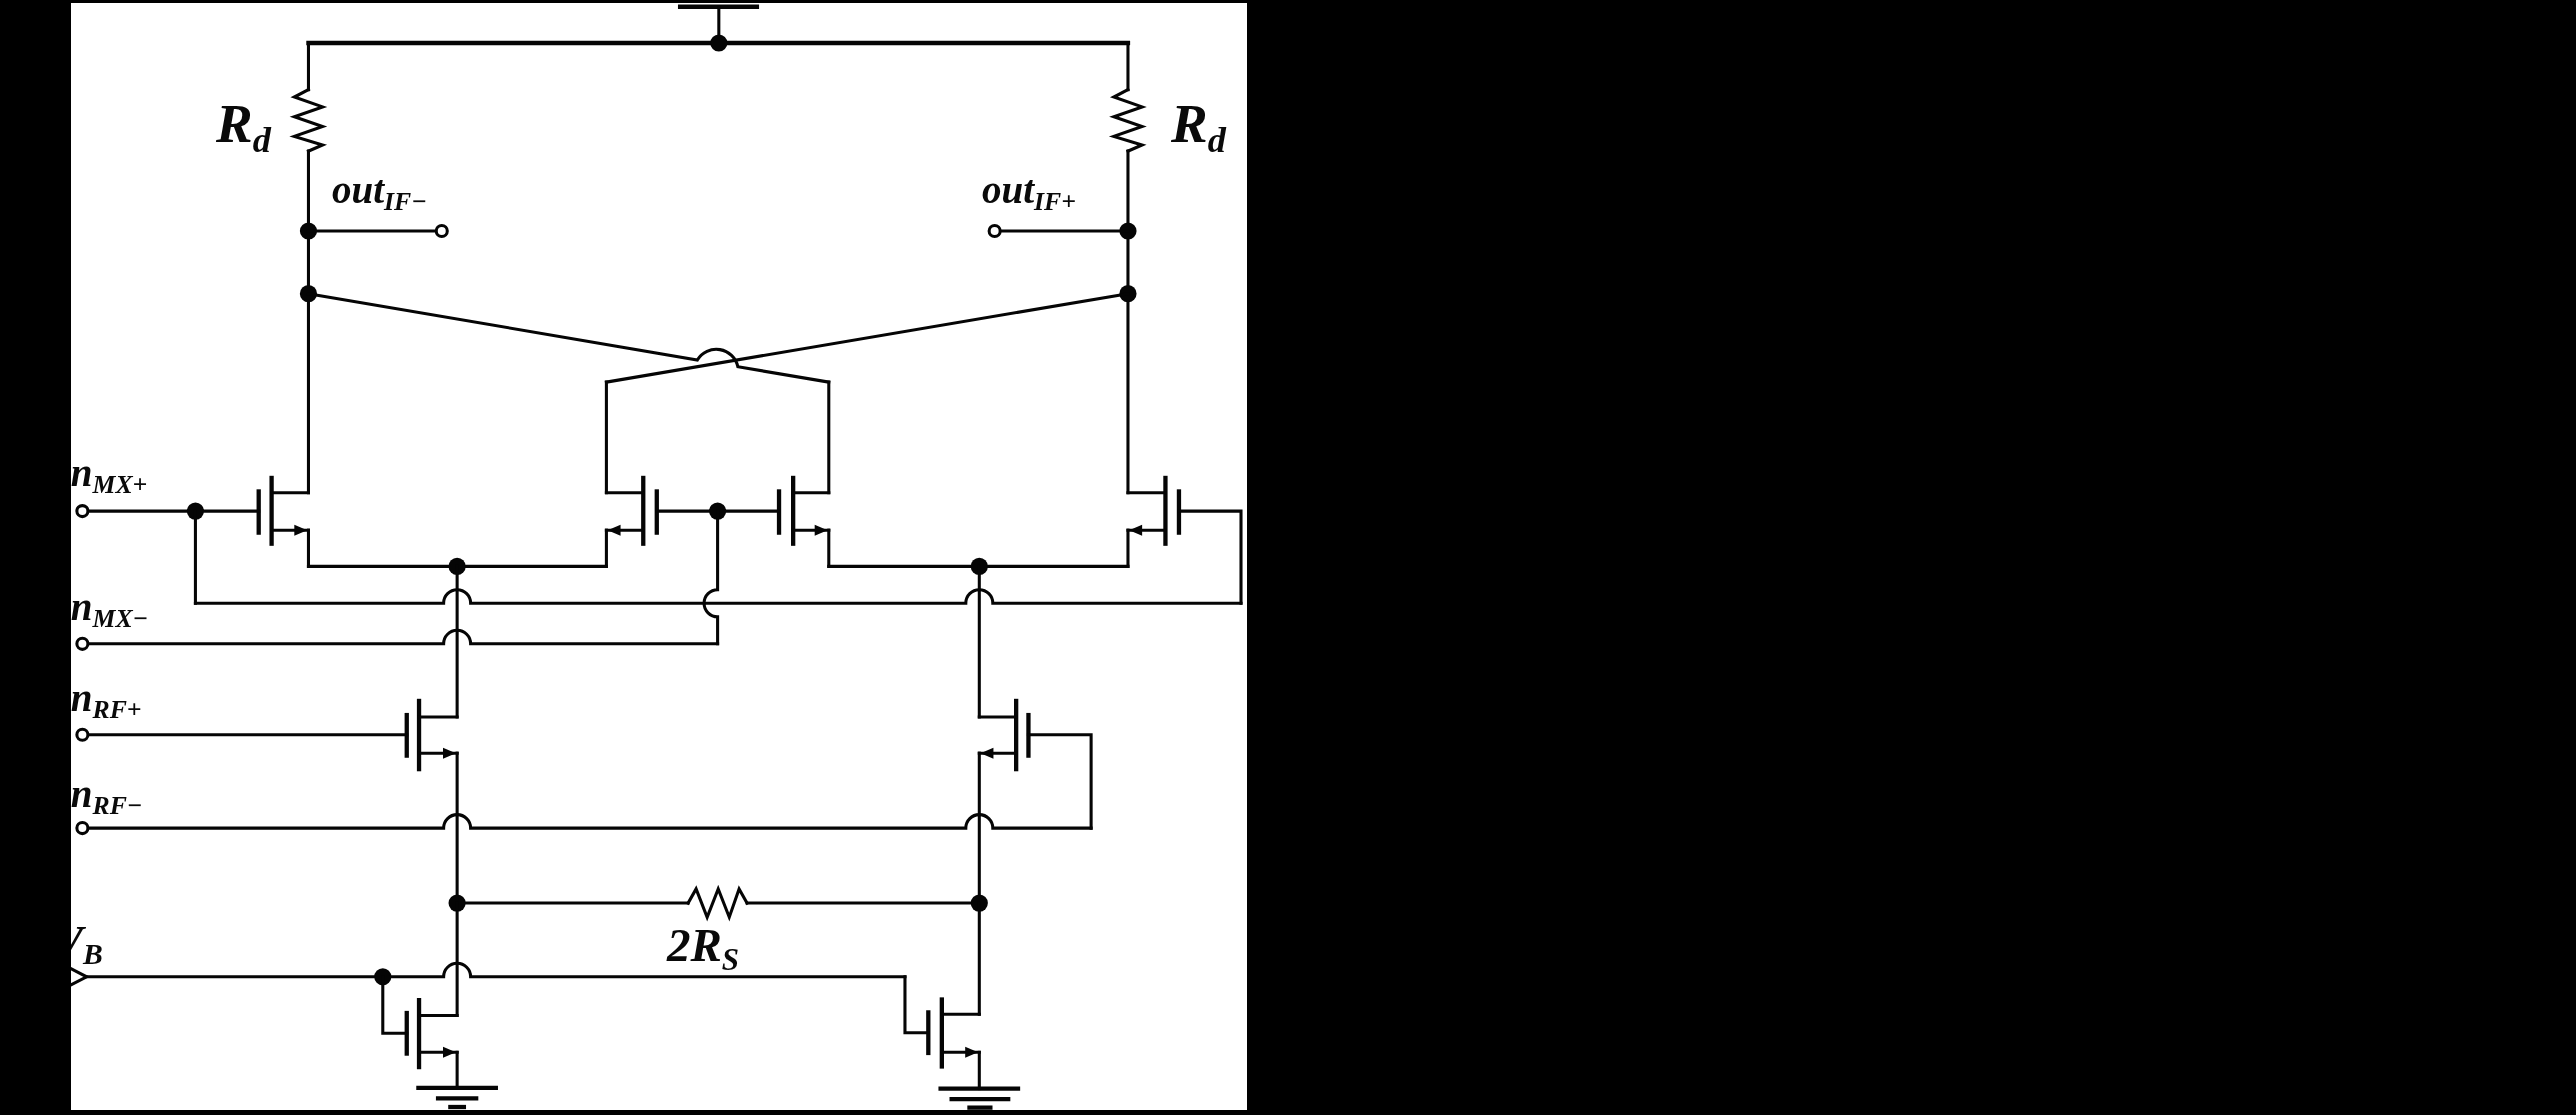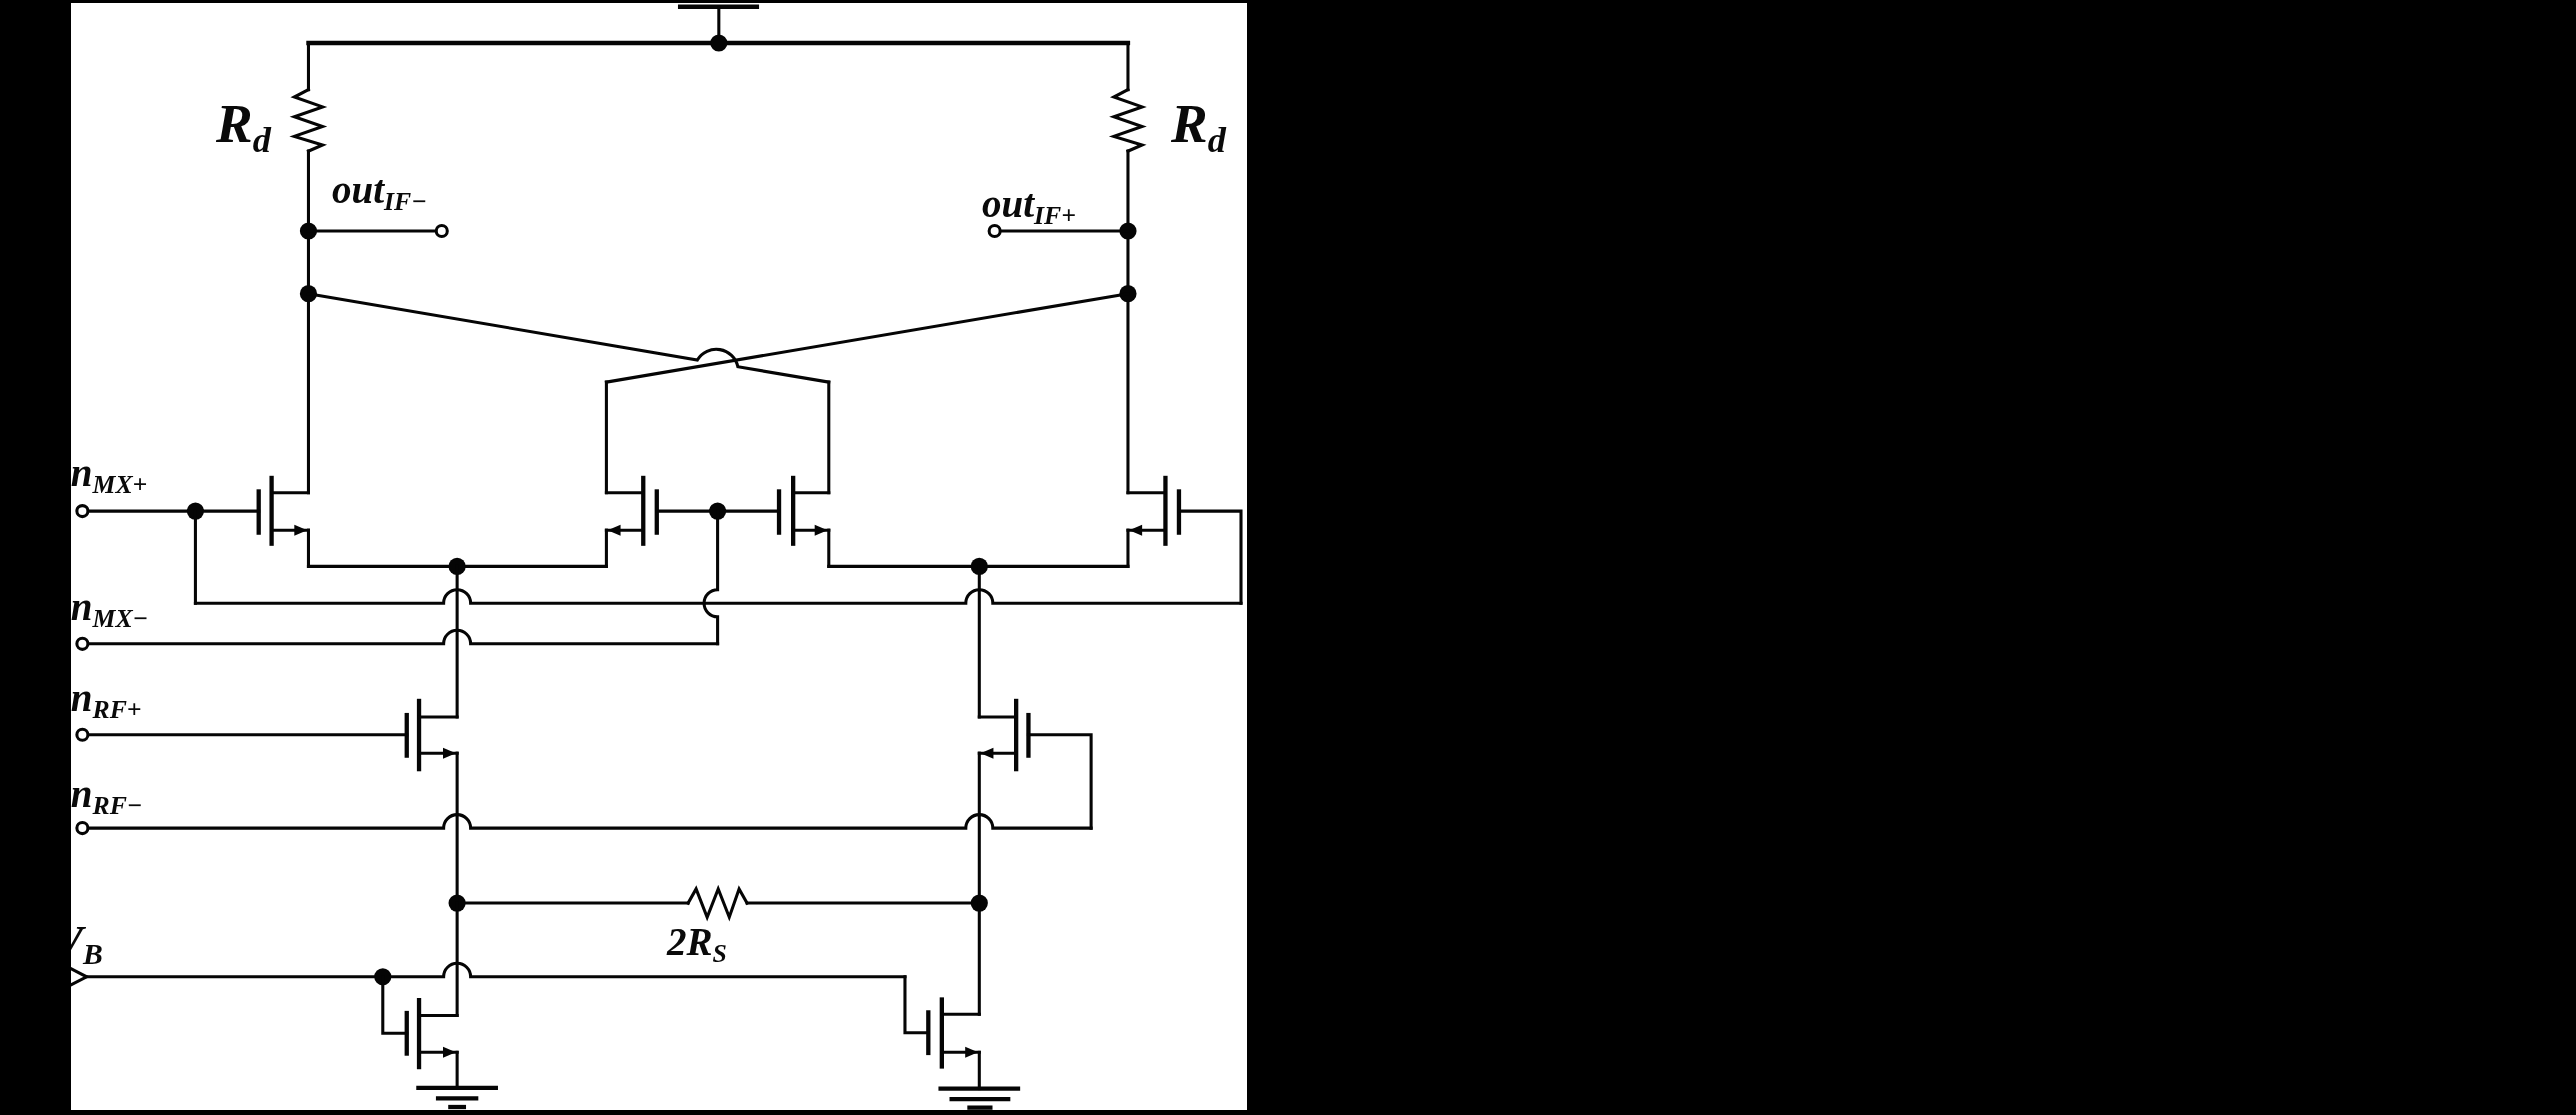--- a/index.html
+++ b/index.html
@@ -11,21 +11,21 @@
   .w7 {stroke:#050505;stroke-width:7;fill:none;stroke-linecap:square;}
   .dev{stroke:#050505;stroke-width:7;fill:none;stroke-linecap:square;}
   .dot{fill:#050505;stroke:none;}
   .term{fill:#ffffff;stroke:#050505;stroke-width:5;}
   .arr{fill:#050505;stroke:none;}
   .lbl{position:absolute;color:#0a0a0a;font-weight:bold;font-style:italic;white-space:nowrap;z-index:2;line-height:1;}
   .lbl .sub{font-size:0.66em;vertical-align:-0.28em;letter-spacing:0;}
   .lbl-in {font-size:39px;}
   .lbl-out{font-size:39px;text-align:center;}
   .lbl-rd {font-size:55px;}
-  .lbl-rs {font-size:39px;}
+  .lbl-rs {font-size:47px;}
   .lbl-vb {font-size:45px;}
   .mask{position:absolute;background:#000;z-index:5;}
   .mask-left  {left:0;top:0;width:71px;height:1115px;}
   .mask-right {left:1247px;top:0;width:1329px;height:1115px;}
   .mask-top   {left:0;top:0;width:2576px;height:2.5px;}
   .mask-bottom{left:0;top:1110px;width:2576px;height:5.5px;}
 </style>
 </head>
 <body>
 
@@ -197,21 +197,21 @@
       <path class="dev" d="M 1531 1772 L 1657 1772"></path>
       <path class="dev" d="M 1549 1789 L 1641 1789"></path>
       <path class="dev" d="M 1578 1803 L 1612 1803"></path>
     </g>
   </svg>
 
   <div class="lbl lbl-rd" style="left:216px;top:96px;"><span>R</span><span class="sub">d</span></div>
   <div class="lbl lbl-rd" style="left:1171px;top:96px;"><span>R</span><span class="sub">d</span></div>
 
   <div class="lbl lbl-out" style="left:332px;top:170px;"><span>out</span><span class="sub">IF−</span></div>
-  <div class="lbl lbl-out" style="left:982px;top:184px;"><span>out</span><span class="sub">IF+</span></div>
+  <div class="lbl lbl-out" style="left:982px;top:170px;"><span>out</span><span class="sub">IF+</span></div>
 
   <div class="lbl lbl-in" style="left:60px;top:453px;"><span>in</span><span class="sub">MX+</span></div>
   <div class="lbl lbl-in" style="left:60px;top:587px;"><span>in</span><span class="sub">MX−</span></div>
   <div class="lbl lbl-in" style="left:60px;top:678px;"><span>in</span><span class="sub">RF+</span></div>
   <div class="lbl lbl-in" style="left:60px;top:774px;"><span>in</span><span class="sub">RF−</span></div>
 
   <div class="lbl lbl-vb" style="left:53px;top:919px;"><span>V</span><span class="sub">B</span></div>
   <div class="lbl lbl-rs" style="left:667px;top:922px;"><span>2R</span><span class="sub">S</span></div>
 
   <div class="mask mask-left"></div>

